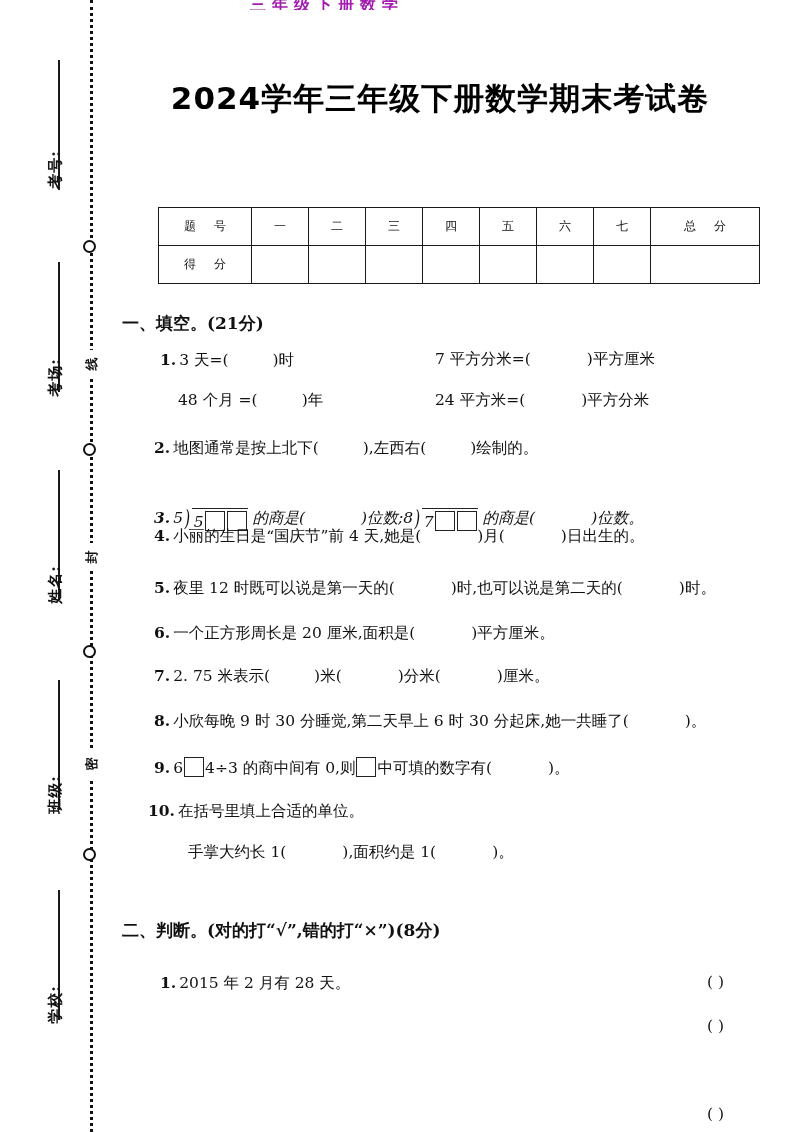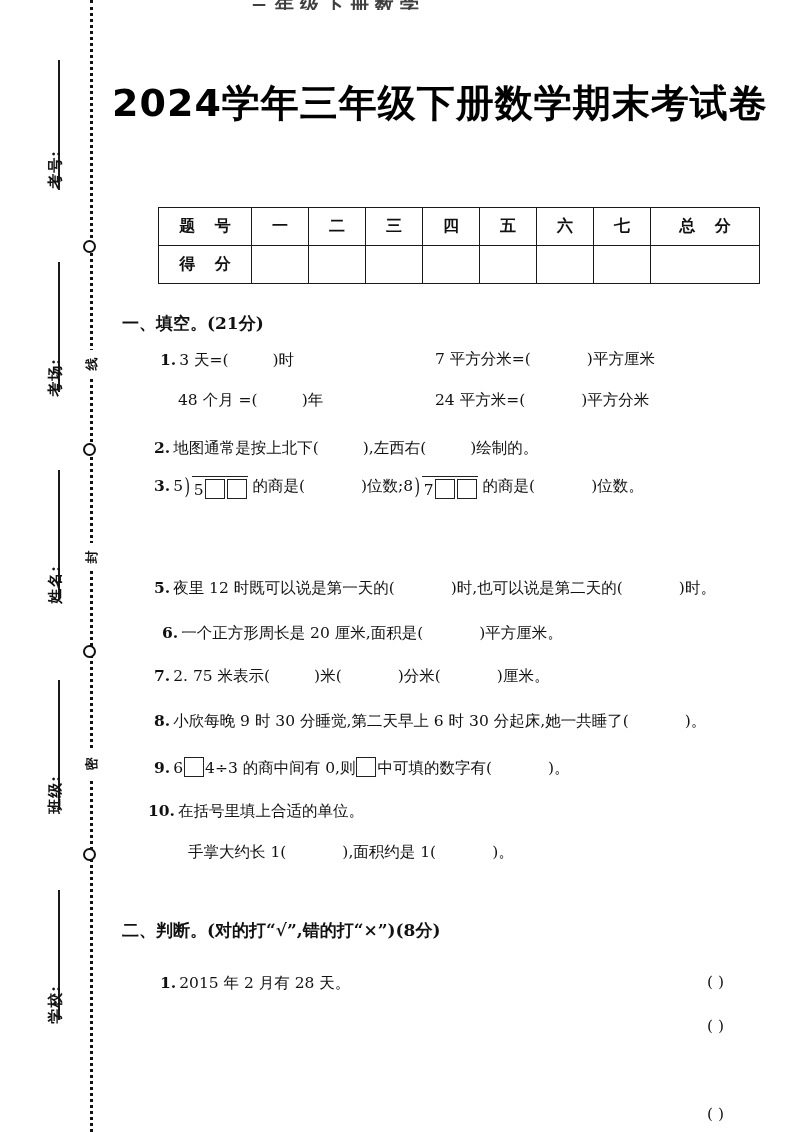--- a/index.html
+++ b/index.html
@@ -77,33 +77,33 @@
     position: absolute;
     left: 110px; top: 0;
     width: 690px; height: 1132px;
   }
 
   #top-clip {
     position: absolute;
     left: 140px; top: 0px;
     width: 350px; height: 10px;
     overflow: hidden;
-    color: #404040;
-    font-size: 19px;
+    color: #a21caf;
+    font-size: 16px;
     font-weight: bold;
     letter-spacing: 6px;
     line-height: 10px;
   }
 
   #paper-title {
     position: absolute;
     left: 0; top: 78px;
     width: 660px;
     text-align: center;
-    font-size: 38px;
+    font-size: 31px;
     font-weight: bold;
     letter-spacing: 1px;
     font-family: "DejaVu Sans", "Liberation Sans", sans-serif;
     color: #000;
   }
 
   #meta-row {
     position: absolute;
     left: 55px; top: 160px;
     width: 605px;
@@ -119,22 +119,22 @@
     left: 48px; top: 207px;
     width: 596px;
     border-collapse: collapse;
     table-layout: fixed;
   }
   #score-table td {
     border: 1.5px solid #1a1a1a;
     height: 37px;
     text-align: center;
     vertical-align: middle;
-    font-size: 16px;
-    font-weight: bold;
+    font-size: 12px;
+    font-weight: normal;
     font-family: "DejaVu Serif", "Liberation Serif", serif;
     padding: 0;
   }
   .col-head  { width: 92px; }
   .col-num   { width: 56px; }
   .col-total { width: 108px; }
   .spaced { letter-spacing: 7px; padding-left: 7px; }
 
   
   .section-head {
@@ -257,30 +257,33 @@
     <span>48 个月 =(</span><span class="gap-s"></span><span>)年</span>
   </div>
   <div class="q" style="left:325px; top:393px;">
     <span>24 平方米=(</span><span class="gap-m"></span><span>)平方分米</span>
   </div>
 
   <div class="q" style="left:44px; top:440px;">
     <span class="qnum">2.</span><span>地图通常是按上北下(</span><span class="gap-s"></span><span>),左西右(</span><span class="gap-s"></span><span>)绘制的。</span>
   </div>
 
-  <div class="q" style="left:44px; top:476px;">
+  <div class="q" style="left:44px; top:508px;font-style:italic;">
     <span class="qnum">3.</span><span>5</span><span class="ldiv-slash">)</span><span class="ldiv"><span class="bar"></span><span>5</span><span class="small-box"></span><span class="small-box"></span></span> <span>的商是(</span><span class="gap-m"></span><span>)位数;</span><span>8</span><span class="ldiv-slash">)</span><span class="ldiv"><span class="bar"></span><span>7</span><span class="small-box"></span><span class="small-box"></span></span> <span>的商是(</span><span class="gap-m"></span><span>)位数。</span>
   </div>
 
+  <div class="q" style="left:44px; top:528px;">
+    <span class="qnum">4.</span><span>小丽的生日是“国庆节”前 4 天,她是(</span><span class="gap-m"></span><span>)月(</span><span class="gap-m"></span><span>)日出生的。</span>
+  </div>
 
   <div class="q" style="left:44px; top:580px;">
     <span class="qnum">5.</span><span>夜里 12 时既可以说是第一天的(</span><span class="gap-m"></span><span>)时,也可以说是第二天的(</span><span class="gap-m"></span><span>)时。</span>
   </div>
 
-  <div class="q" style="left:52px; top:625px;">
+  <div class="q" style="left:44px; top:625px;">
     <span class="qnum">6.</span><span>一个正方形周长是 20 厘米,面积是(</span><span class="gap-m"></span><span>)平方厘米。</span>
   </div>
 
   <div class="q" style="left:44px; top:668px;">
     <span class="qnum">7.</span><span>2. 75 米表示(</span><span class="gap-s"></span><span>)米(</span><span class="gap-m"></span><span>)分米(</span><span class="gap-m"></span><span>)厘米。</span>
   </div>
 
   <div class="q" style="left:44px; top:713px;">
     <span class="qnum">8.</span><span>小欣每晚 9 时 30 分睡觉,第二天早上 6 时 30 分起床,她一共睡了(</span><span class="gap-m"></span><span>)。</span>
   </div>

